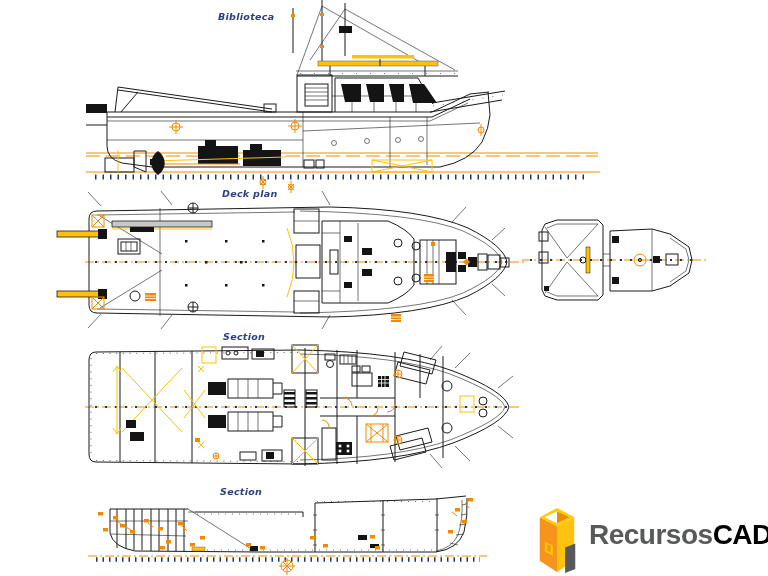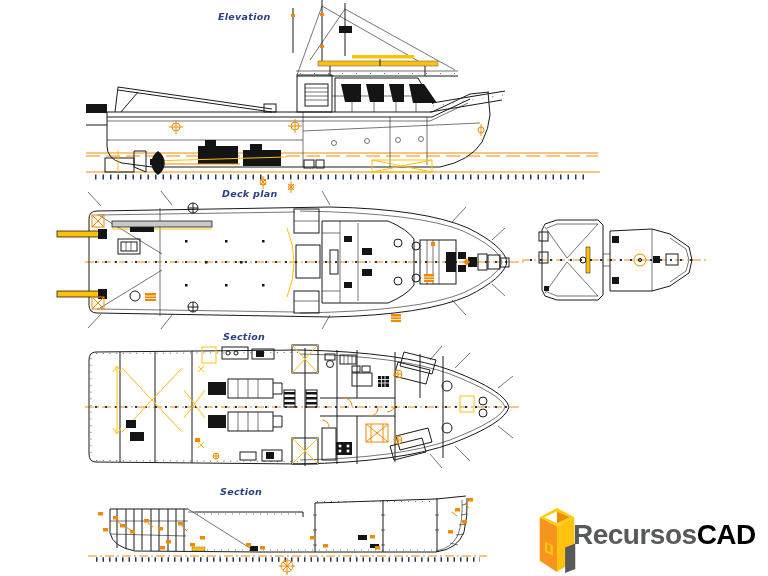--- a/index.html
+++ b/index.html
@@ -16,21 +16,21 @@
   .gf{fill:#FFC107;}
   .n{stroke:#1F3864;fill:none;}
   .w{stroke:#fff;stroke-width:.8;fill:none;}
   .vlabel{position:absolute;font:italic 700 9.5px "DejaVu Sans",sans-serif;
           color:#2b3f85;letter-spacing:.3px;white-space:nowrap;}
   
   .logo{position:absolute;left:539px;top:505px;width:230px;height:70px;display:flex;align-items:flex-start;cursor:pointer;}
   .logo-cube{width:38px;height:67px;margin-top:2px;flex:0 0 auto;}
   .logo-text{margin-left:-4px;margin-top:16px;}
   .brand{font-weight:700;font-size:28px;line-height:28px;letter-spacing:-.5px;white-space:nowrap;}
-  .brand .p1{color:#58595B;}
+  .brand .p1{color:#58595B;margin-left:16px;}
   .brand .p2{color:#000000;}
   .tagline{font-weight:700;font-size:9.2px;color:#6D6E71;margin-top:1px;white-space:nowrap;letter-spacing:.1px;}
 </style>
 </head>
 <body>
 
 <div class="sheet">
 
   <svg class="drawing" viewBox="0 0 768 576">
 
@@ -400,21 +400,21 @@
         </g>
         <path class="o" d="M116,520 l6,5 M126,527 l6,4 M148,523 l5,4 M182,526 l5,5 M452,512 l5,4 M465,503 l4,5"></path>
         <g class="o">
           <circle cx="287" cy="566" r="6"></circle>
           <path d="M287,558 V575 M279,566 H295 M283,562 l8,8 M283,570 l8,-8"></path>
         </g>
       </g>
     </g>
   </svg>
 
-  <div class="vlabel" style="left:218px;top:11px">Elevation</div>
+  <div class="vlabel" style="left:218px;top:11px">Biblioteca</div>
   <div class="vlabel" style="left:222px;top:188px">Deck plan</div>
   <div class="vlabel" style="left:223px;top:331px">Section</div>
   <div class="vlabel" style="left:220px;top:486px">Section</div>
 
   <div class="logo">
     <svg class="logo-cube" viewBox="0 0 36 66">
       <polygon points="0,10 17,19 17,64 0,53" fill="#F7941D"></polygon>
       <polygon points="17,19 34,10 34,53 17,64" fill="#FFC20E"></polygon>
       <polygon points="17,1 34,10 17,19 0,10" fill="#FFCB05"></polygon>
       <polygon points="17,4.5 29.5,10.2 17,16 4.5,10.2" fill="#ffffff"></polygon>

